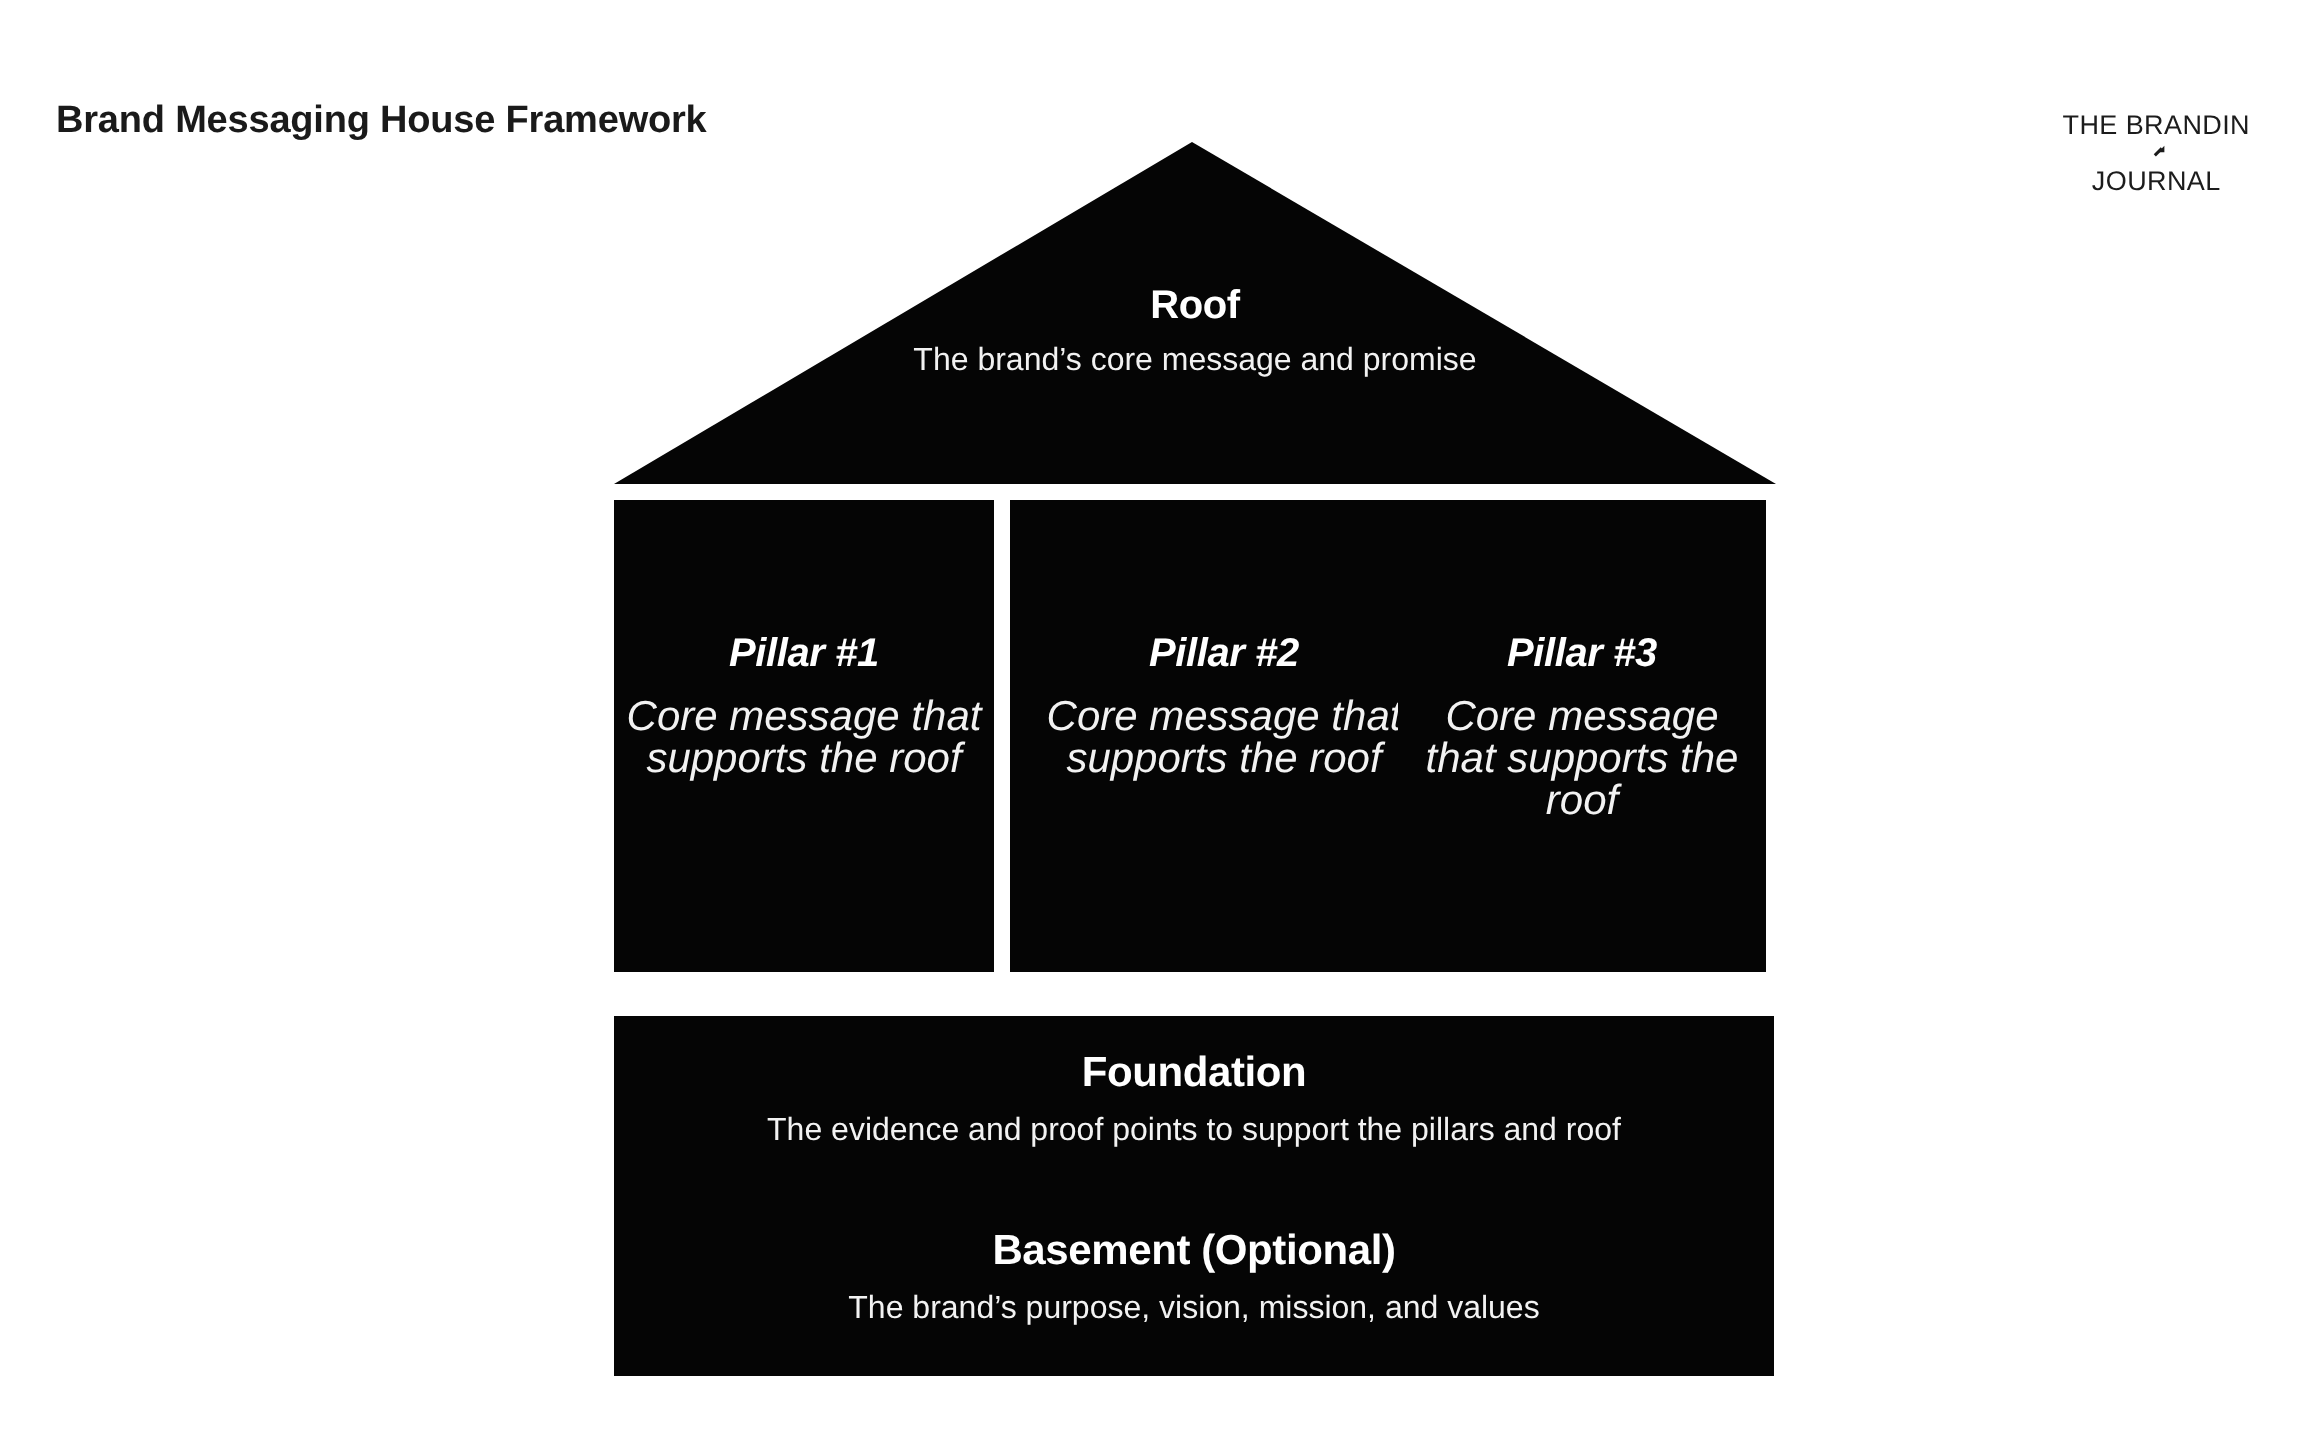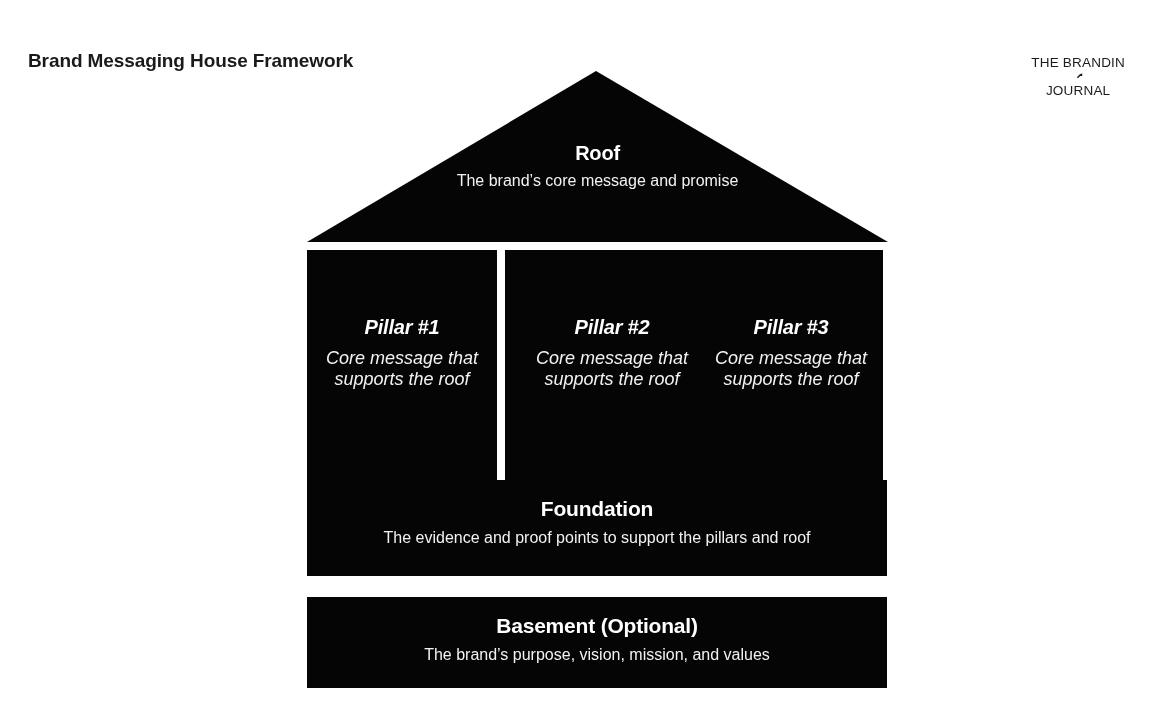--- a/index.html
+++ b/index.html
@@ -103,21 +103,21 @@
     top: 64px;
     text-align: center;
     color: #ffffff;
     padding: 0 6px;
     box-sizing: border-box;
     font-style: italic;
   }
 
   #foundation {
     left: 307px;
-    top: 480px;
+    top: 508px;
     width: 580px;
     height: 96px;
   }
   #basement {
     left: 307px;
     top: 597px;
     width: 580px;
     height: 91px;
   }
   .band-inner {
@@ -138,21 +138,21 @@
   .subtext {
     font-size: 16px;
     font-weight: normal;
     line-height: 22px;
     letter-spacing: 0px;
     color: #f2f2f2;
   }
   .roof-text .heading { font-size: 20px; text-align: center; }
   .roof-text .subtext { margin-top: 4px; }
   .pillar-inner .heading { font-size: 20px; }
-  .pillar-inner .subtext { margin-top: 8px; font-size: 18px; line-height: 21px; }
+  .pillar-inner .subtext { margin-top: 8px; font-size: 21px; line-height: 21px; }
   .band-inner .heading { font-size: 21px; }
   .band-inner .subtext { margin-top: 5px; }
 </style>
 </head>
 <body>
 
 <div id="canvas">
 
   <div id="page-title">Brand Messaging House Framework</div>
 

